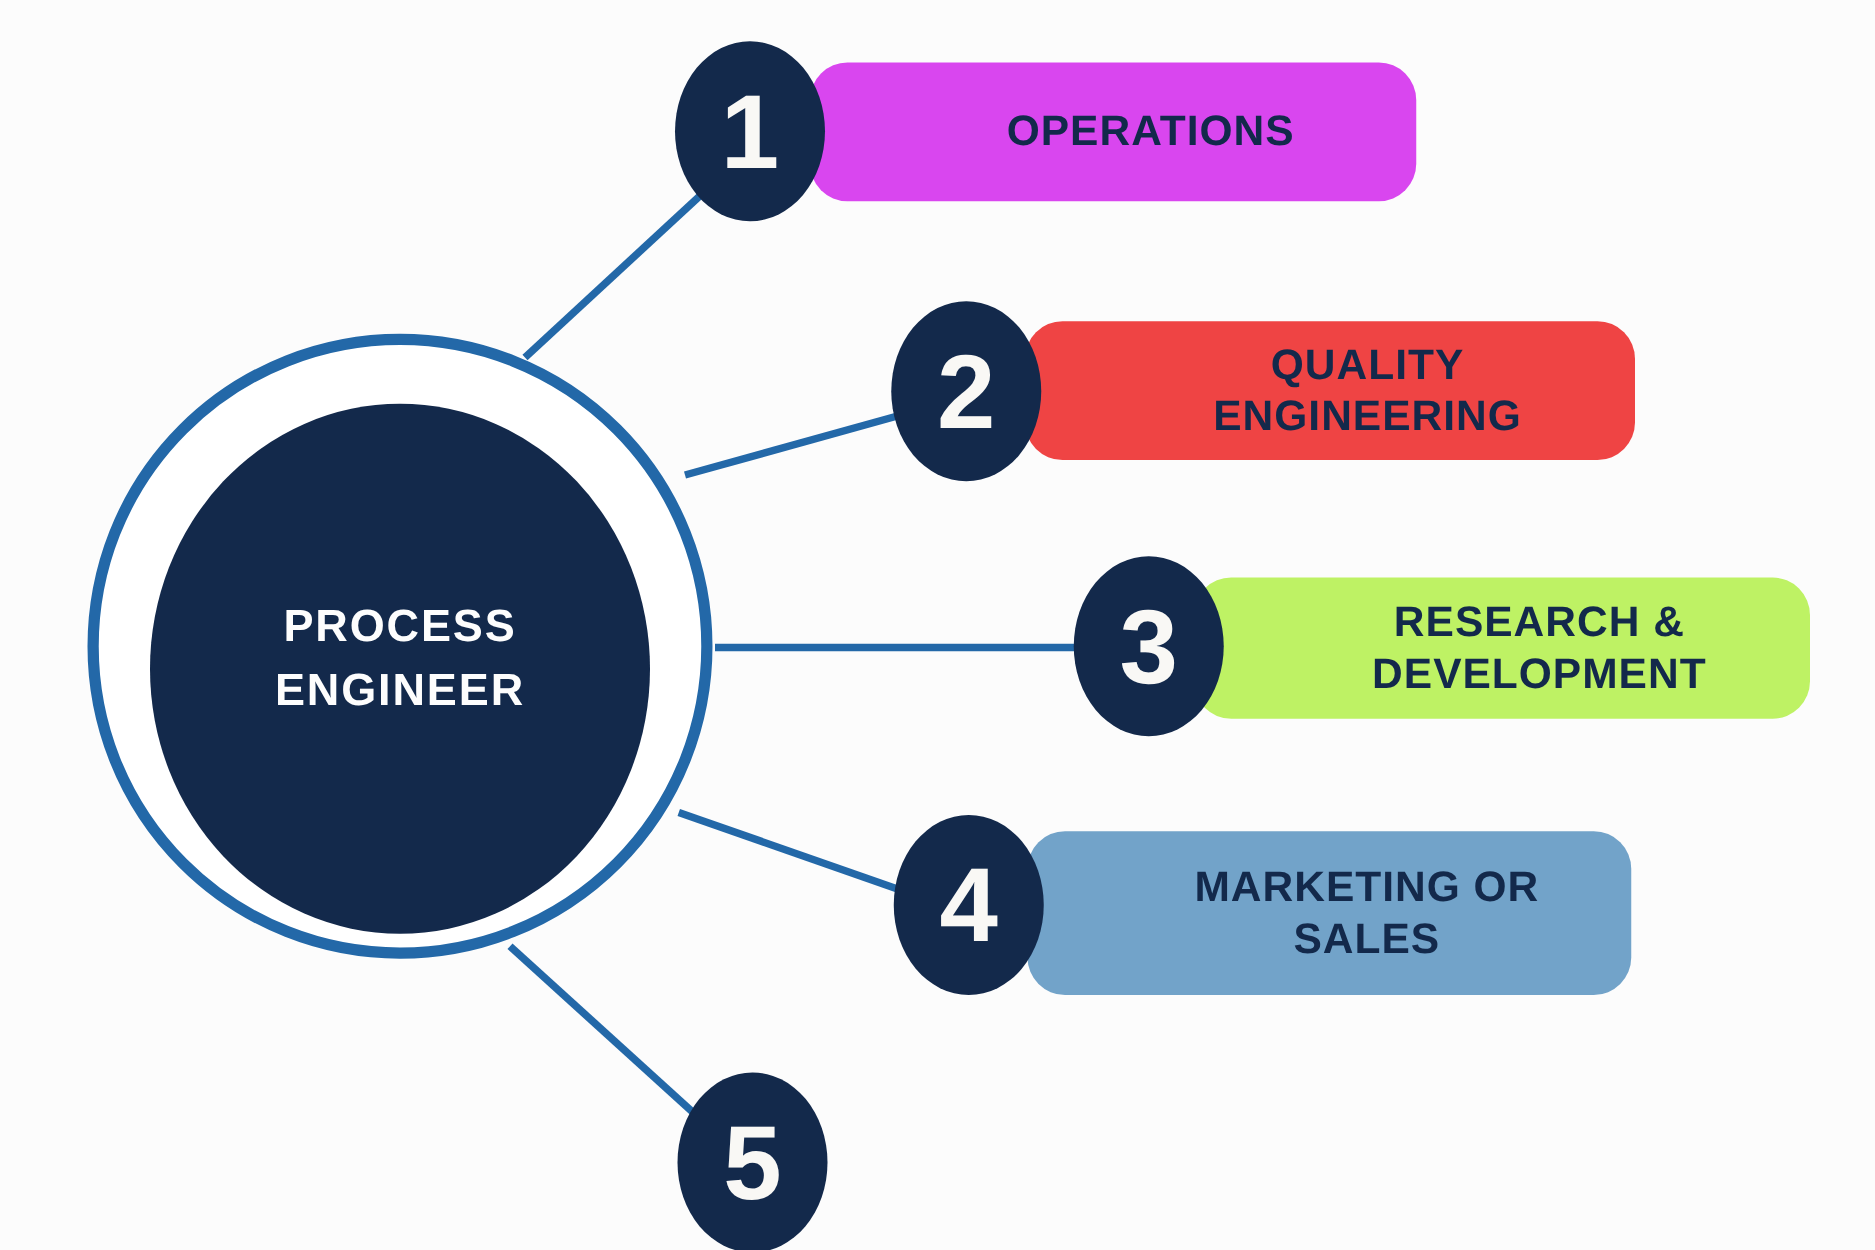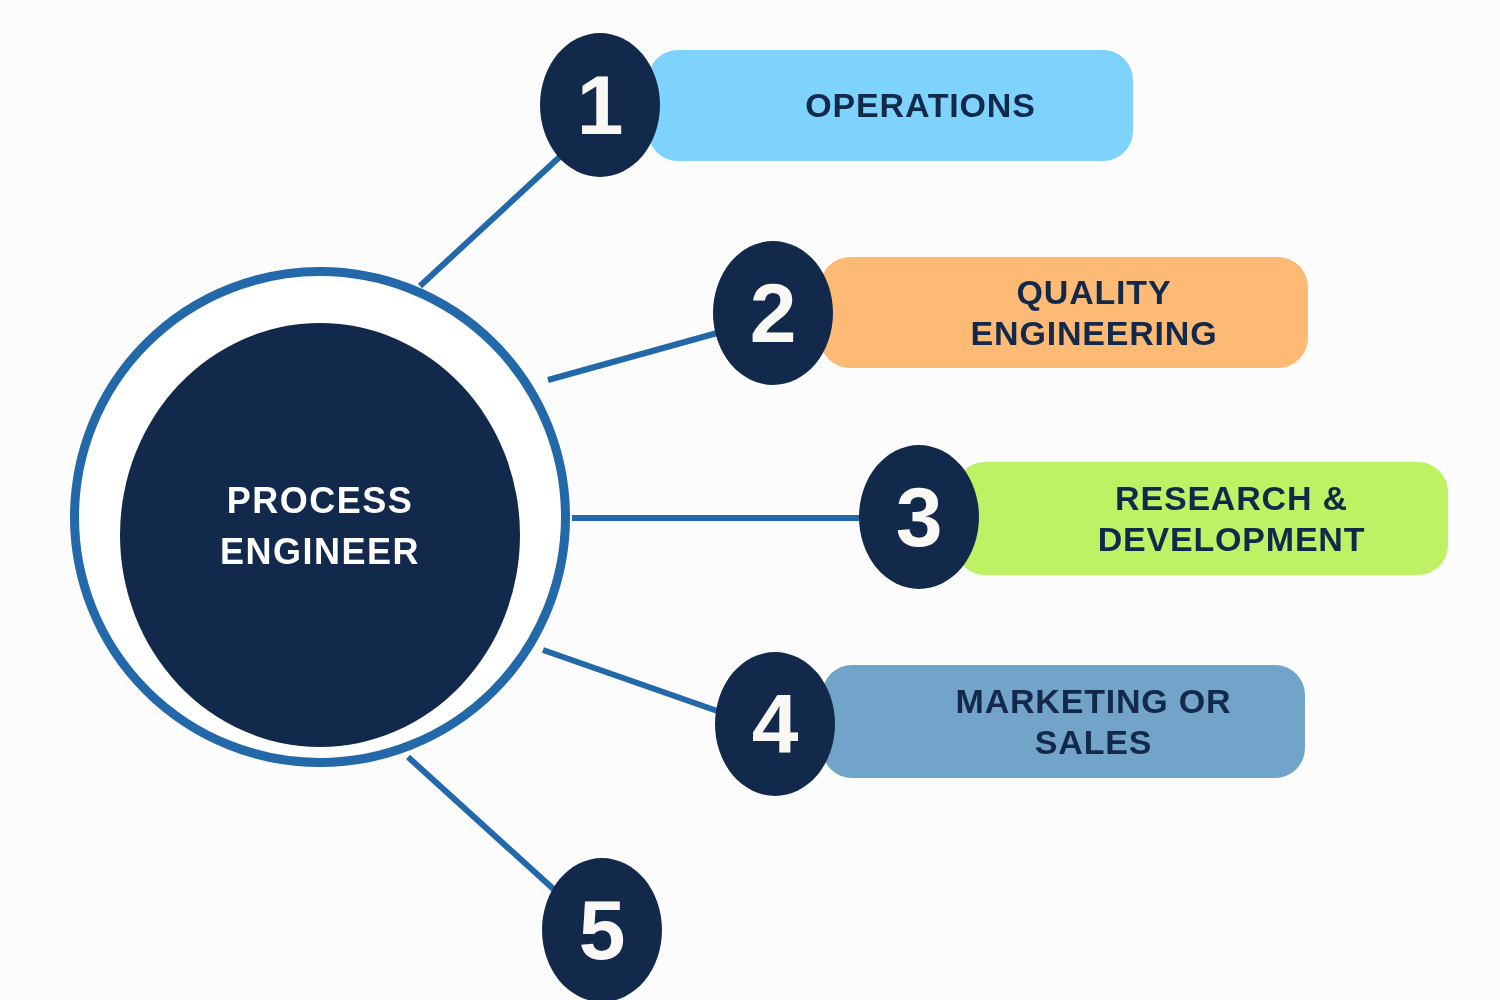--- a/index.html
+++ b/index.html
@@ -79,21 +79,21 @@
   }
 
   
   .c1{left:540px;top:33px;}
   .b1{left:648px;top:50px;width:485px;height:111px;}
   .c2{left:713px;top:241px;}
   .b2{left:820px;top:257px;width:488px;height:111px;}
   .c3{left:859px;top:445px;}
   .b3{left:955px;top:462px;width:493px;height:113px;}
   .c4{left:715px;top:652px;}
-  .b4{left:822px;top:665px;width:483px;height:113px;}
+  .b4{left:822px;top:665px;width:483px;height:131px;}
   .c5{left:542px;top:858px;}
   .b5{left:650px;top:870px;width:475px;height:113px;}
 </style>
 </head>
 <body>
 
 <div class="canvas">
 
   <svg class="connectors" width="1500" height="1000" viewBox="0 0 1500 1000">
     <line x1="420" y1="286" x2="578" y2="140"></line>
@@ -102,28 +102,28 @@
     <line x1="543" y1="650" x2="726" y2="714"></line>
     <line x1="408" y1="757" x2="560" y2="895"></line>
   </svg>
 
   <div class="hub-ring"></div>
   <div class="hub-core">
     <div class="hub-label">PROCESS
 ENGINEER</div>
   </div>
 
-  <div class="bar b1" style="background-color: #7dd3fc;">
+  <div class="bar b1" style="background-color: #d946ef;">
     <div class="bar-label">OPERATIONS</div>
   </div>
   <div class="num-circle c1">
     <div class="num">1</div>
   </div>
 
-  <div class="bar b2" style="background-color: #fdba74;">
+  <div class="bar b2" style="background-color: #ef4444;">
     <div class="bar-label">QUALITY
 ENGINEERING</div>
   </div>
   <div class="num-circle c2">
     <div class="num">2</div>
   </div>
 
   <div class="bar b3" style="background-color: #bef264;">
     <div class="bar-label">RESEARCH &amp;
 DEVELOPMENT</div>

